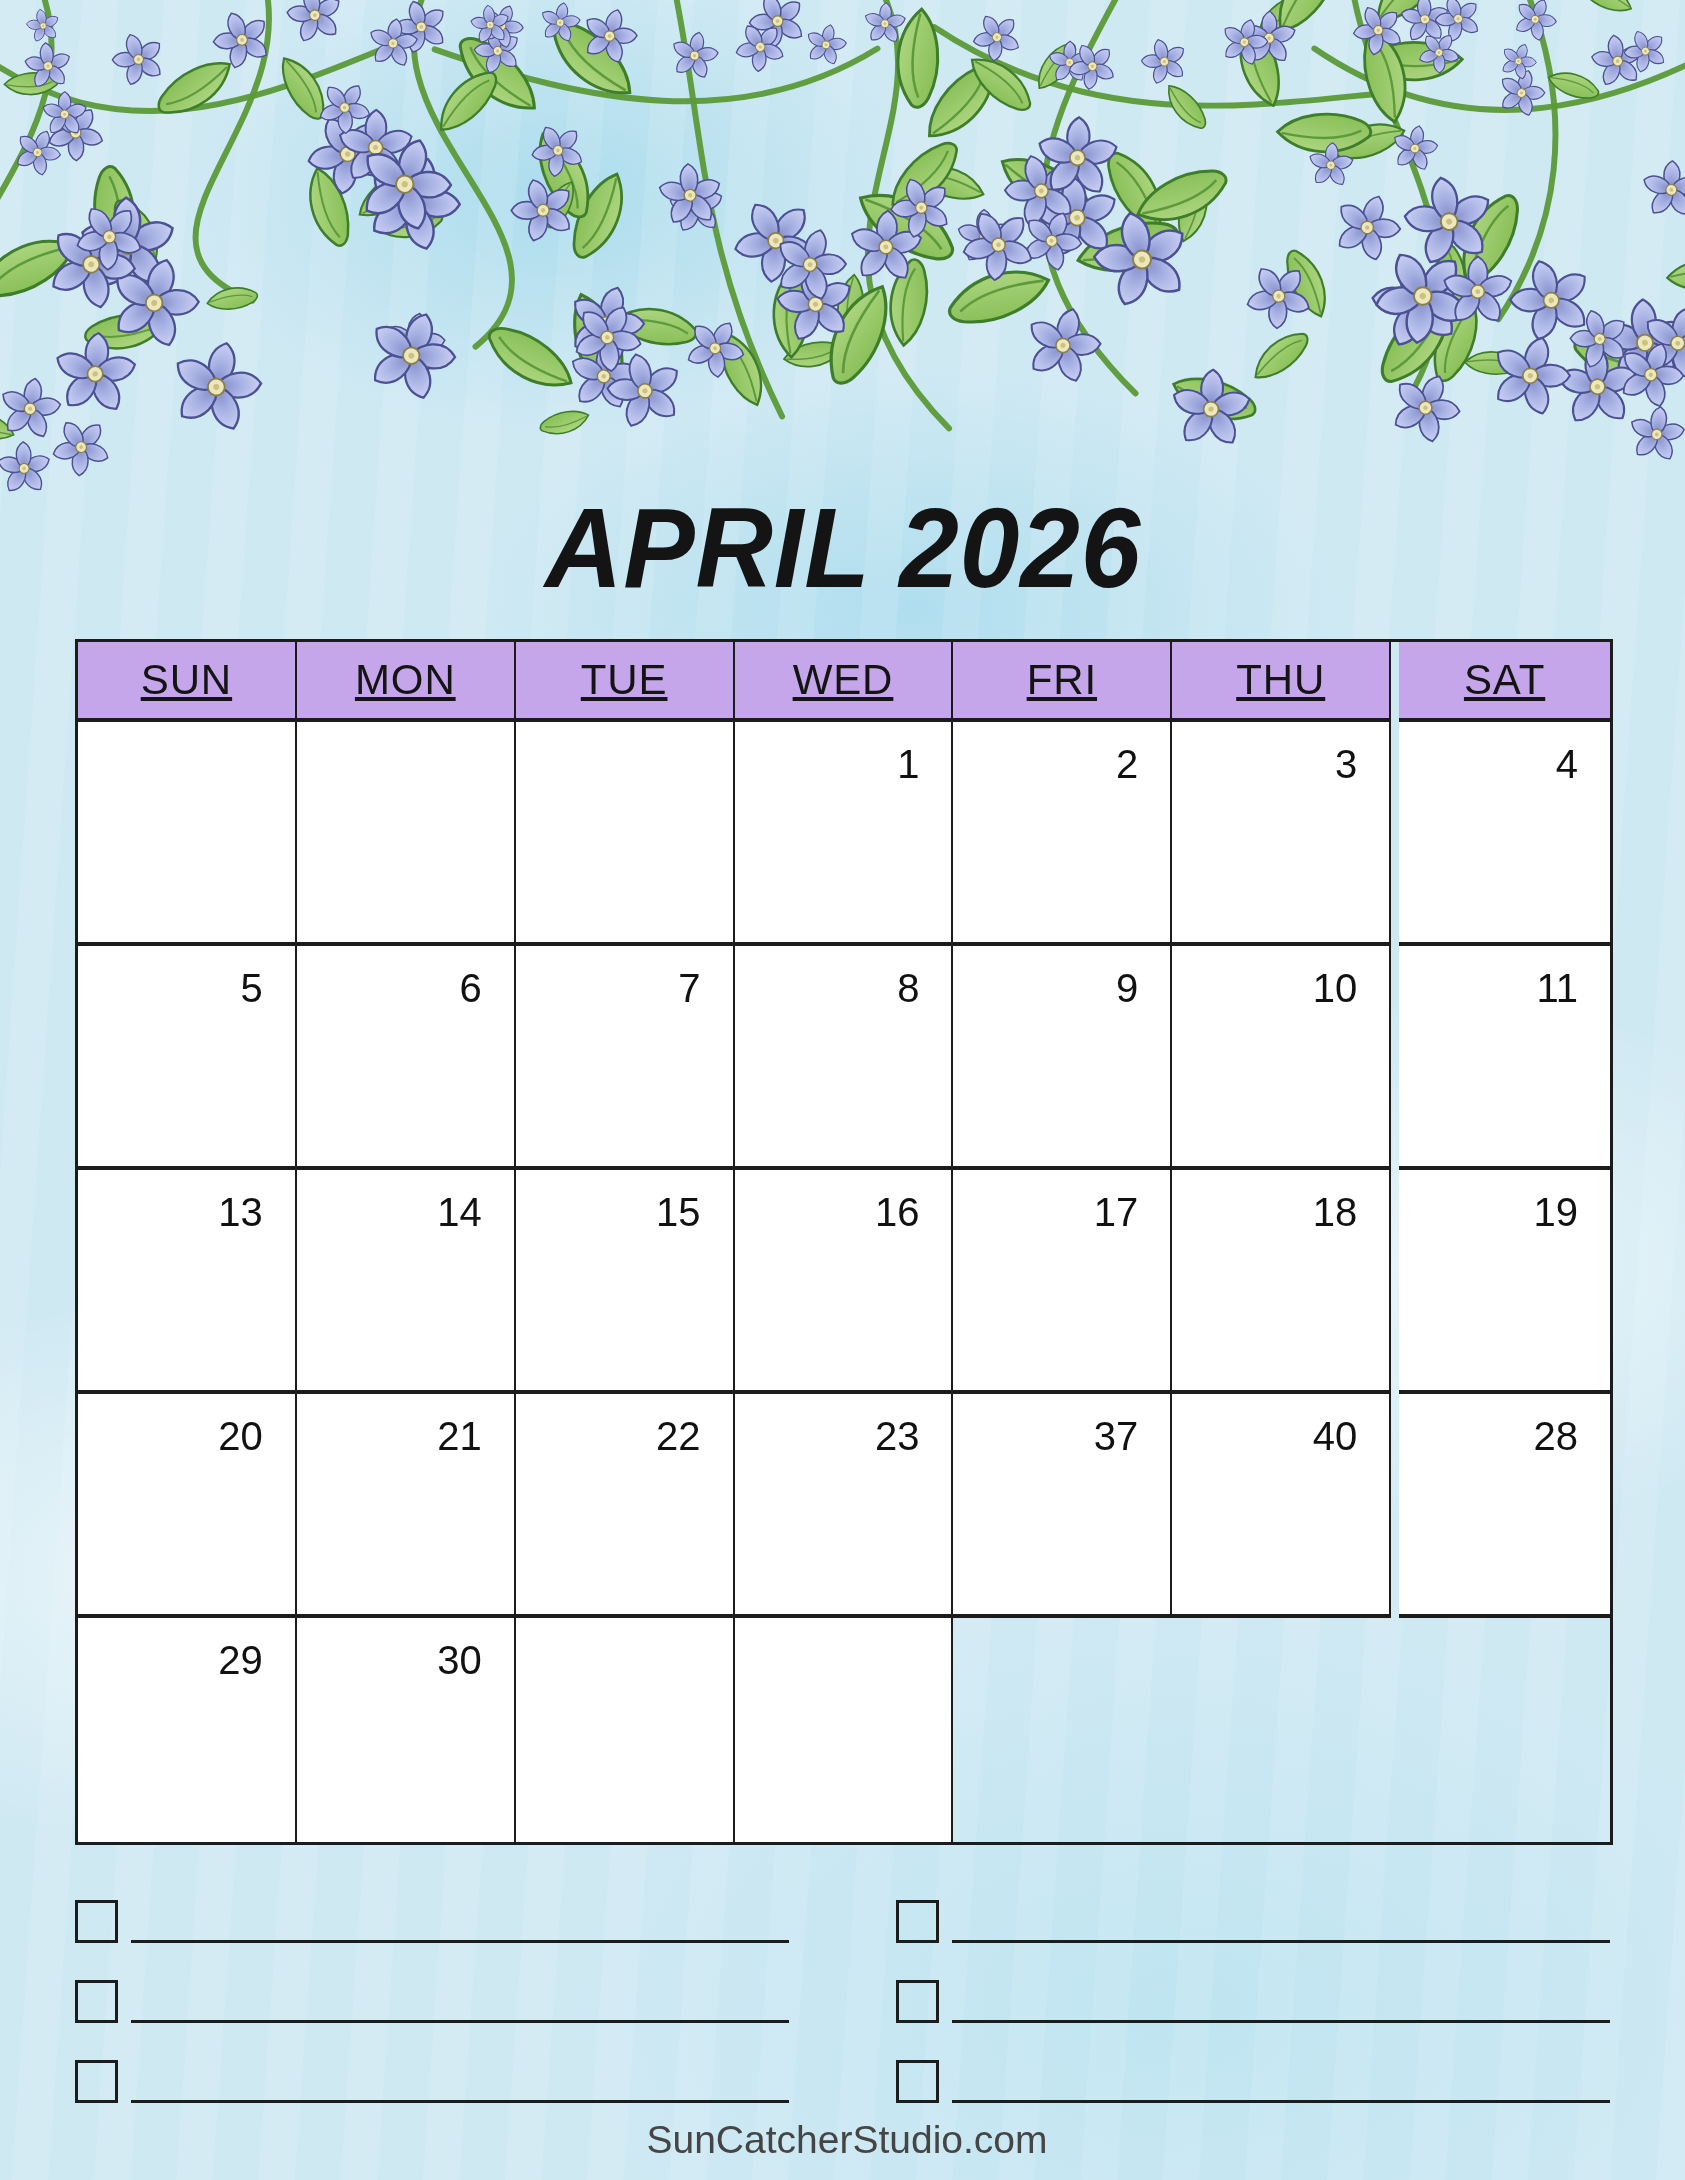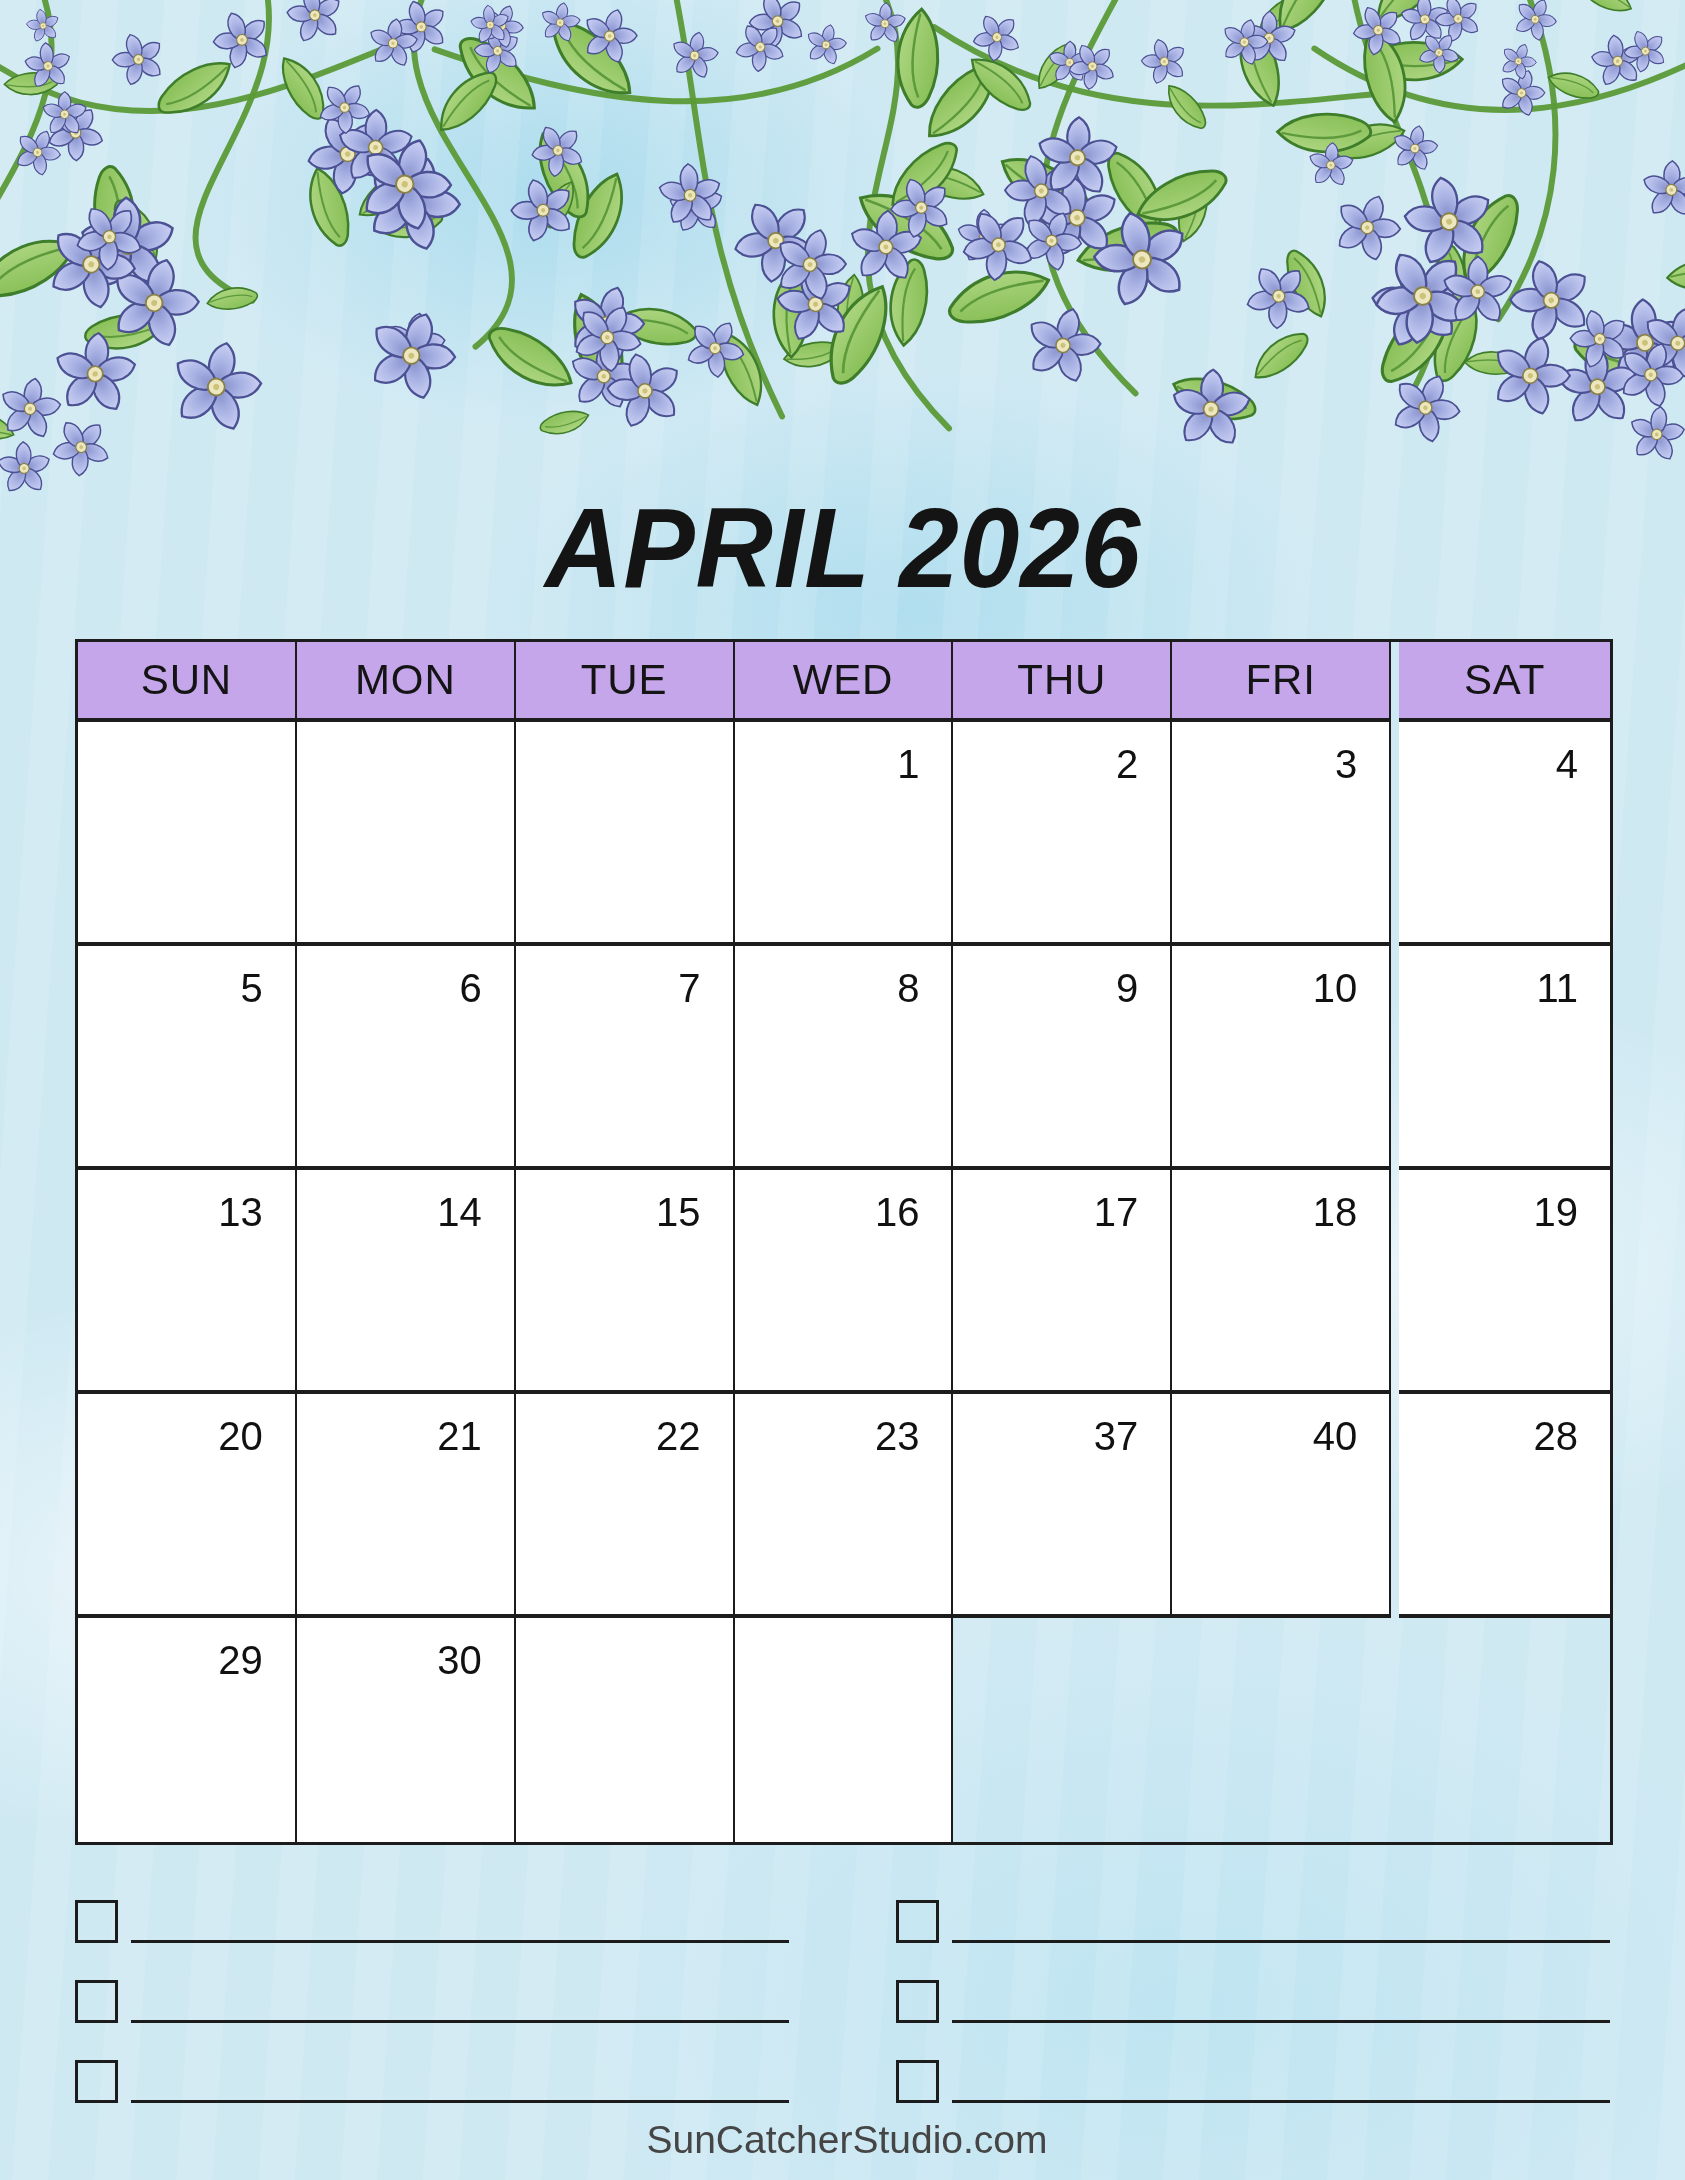--- a/index.html
+++ b/index.html
@@ -51,21 +51,21 @@
     display:grid;
     grid-template-columns:repeat(7,1fr);
     grid-template-rows:80px repeat(5,224px);
     border:3.4px solid var(--grid-line);
   }
   .wd{
     background:var(--header-bg);
     border-right:2.6px solid var(--grid-line);
     border-bottom:4.3px solid var(--grid-line);
     display:flex;align-items:center;justify-content:center;
-    font-size:42px;color:#141414;letter-spacing:0.9px;
+    font-size:42px;color:#141414;letter-spacing:0.9px;text-decoration:underline;
   }
   .dc{
     background:#ffffff;
     border-right:2.6px solid var(--grid-line);
     border-bottom:4.3px solid var(--grid-line);
     text-align:right;
   }
   .calendar > :nth-child(7n){border-right:none;margin-left:8px;}
   .calendar > :nth-child(n+36){border-bottom:none;}
   .num{
@@ -288,22 +288,22 @@
     </g>
 </svg>
 
 <h1 class="title">APRIL 2026</h1>
 
 <div class="calendar" id="calGrid">
     <div class="wd">SUN</div>
     <div class="wd">MON</div>
     <div class="wd">TUE</div>
     <div class="wd">WED</div>
+    <div class="wd">FRI</div>
     <div class="wd">THU</div>
-    <div class="wd">FRI</div>
     <div class="wd">SAT</div>
     <div class="dc"><span class="num"></span></div>
     <div class="dc"><span class="num"></span></div>
     <div class="dc"><span class="num"></span></div>
     <div class="dc"><span class="num">1</span></div>
     <div class="dc"><span class="num">2</span></div>
     <div class="dc"><span class="num">3</span></div>
     <div class="dc"><span class="num">4</span></div>
     <div class="dc"><span class="num">5</span></div>
     <div class="dc"><span class="num">6</span></div>

